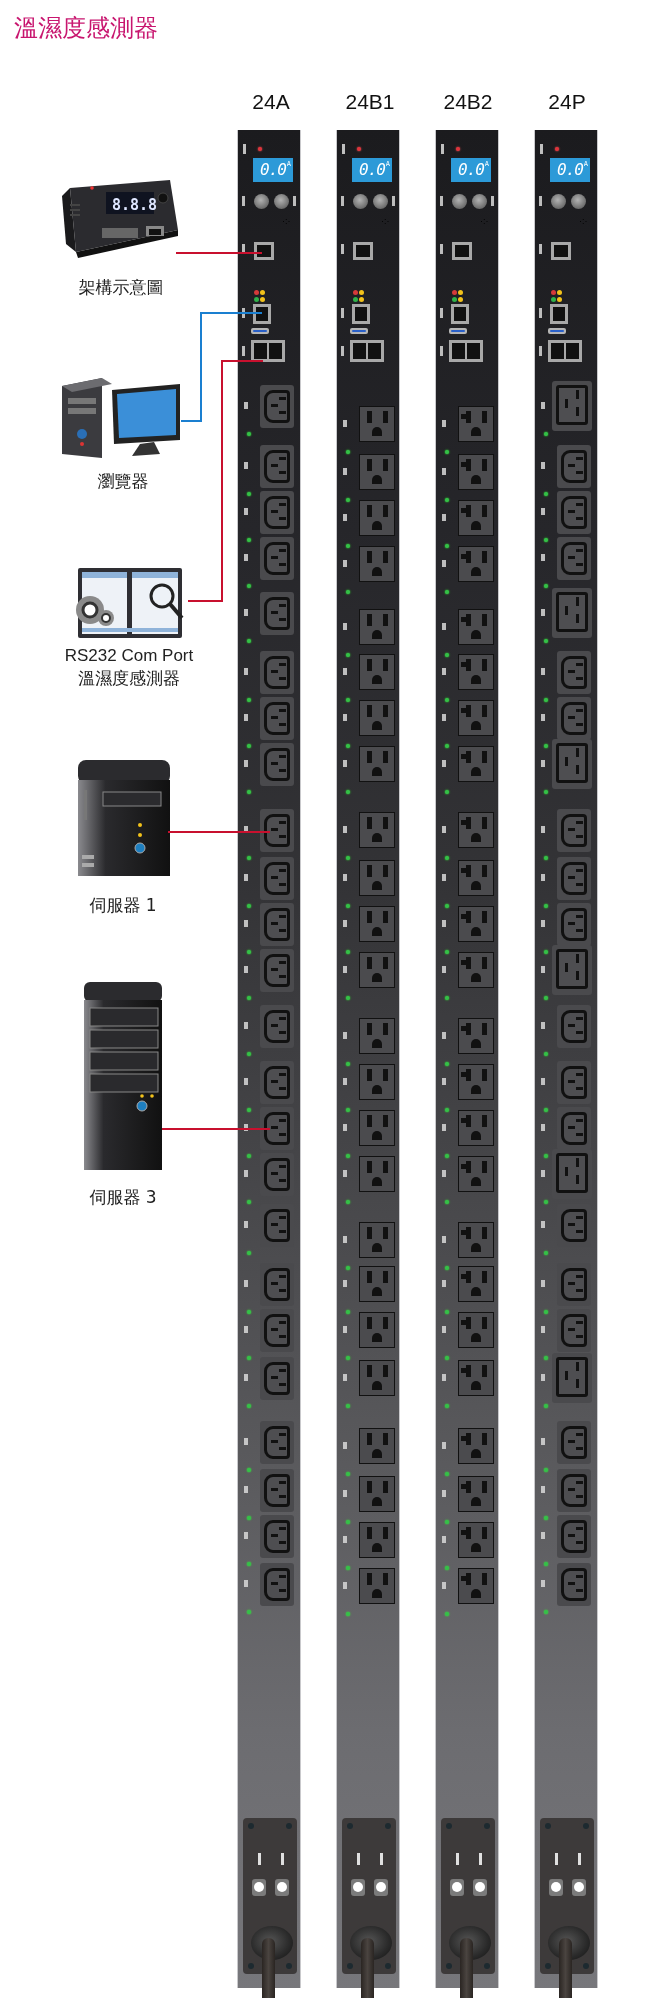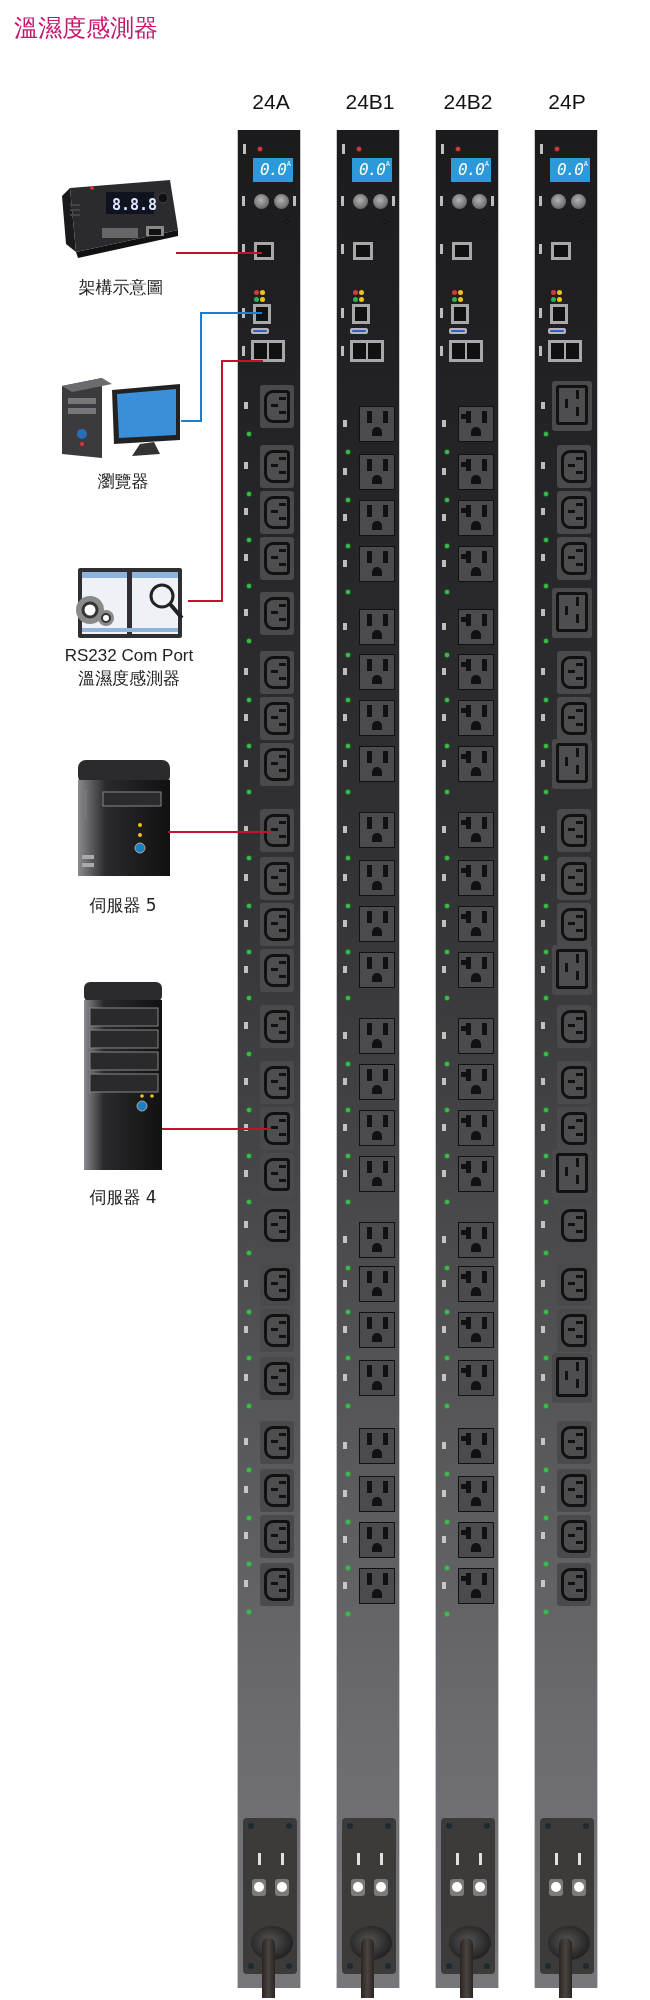--- a/index.html
+++ b/index.html
@@ -1072,21 +1072,21 @@
       </defs>
     <rect x="25" y="32" width="58" height="14" fill="#2b2b2e" stroke="#888"></rect>
     <circle cx="62" cy="65" r="2" fill="#f2c21a"></circle>
       <circle cx="62" cy="75" r="2" fill="#f2c21a"></circle>
     <circle cx="62" cy="88" r="5" fill="#1e7fc0" stroke="#aaa"></circle>
     <rect x="6" y="30" width="3" height="30" fill="#777"></rect>
       <rect x="4" y="95" width="12" height="4" fill="#aaa"></rect>
       <rect x="4" y="103" width="12" height="4" fill="#aaa"></rect>
   </svg>
 </div>
-<div class="device-label" style="left:68px; top:894px; width:110px;">伺服器 5</div>
+<div class="device-label" style="left:68px; top:894px; width:110px;">伺服器 1</div>
 
 <div class="device" style="left:84px; top:982px; width:78px; height:188px;">
   <svg width="78" height="188" viewBox="0 0 78 188">
     <rect x="0" y="0" width="78" height="20" rx="6" fill="#2b2b2e"></rect>
     <defs>
         <linearGradient id="g2" x1="0" x2="1">
           <stop offset="0" stop-color="#8a8a8e"></stop>
           <stop offset="0.25" stop-color="#2a2a2d"></stop>
           <stop offset="1" stop-color="#111"></stop>
         </linearGradient>
@@ -1094,21 +1094,21 @@
     <rect x="0" y="18" width="78" height="170" fill="url(#g2)"></rect>
     <rect x="6" y="26" width="68" height="18" fill="#2a2a2d" stroke="#888"></rect>
     <rect x="6" y="48" width="68" height="18" fill="#2a2a2d" stroke="#888"></rect>
     <rect x="6" y="70" width="68" height="18" fill="#2a2a2d" stroke="#888"></rect>
     <rect x="6" y="92" width="68" height="18" fill="#2a2a2d" stroke="#888"></rect>
     <circle cx="58" cy="124" r="5" fill="#1e7fc0" stroke="#aaa"></circle>
     <circle cx="58" cy="114" r="1.8" fill="#f2c21a"></circle>
       <circle cx="68" cy="114" r="1.8" fill="#f2c21a"></circle>
   </svg>
 </div>
-<div class="device-label" style="left:68px; top:1186px; width:110px;">伺服器 4</div>
+<div class="device-label" style="left:68px; top:1186px; width:110px;">伺服器 3</div>
 
 <div class="wire red" style="left:176px; top:252px; width:86px; height:2px;"></div>
 <div class="wire blue" style="left:200px; top:312px; width:2px; height:110px;"></div>
 <div class="wire blue" style="left:200px; top:312px; width:62px; height:2px;"></div>
 <div class="wire blue" style="left:181px; top:420px; width:21px; height:2px;"></div>
 <div class="wire red" style="left:221px; top:360px; width:2px; height:242px;"></div>
 <div class="wire red" style="left:221px; top:360px; width:42px; height:2px;"></div>
 <div class="wire red" style="left:188px; top:600px; width:35px; height:2px;"></div>
 <div class="wire red" style="left:168px; top:831px; width:102px; height:2px;"></div>
 <div class="wire red" style="left:162px; top:1128px; width:108px; height:2px;"></div>

